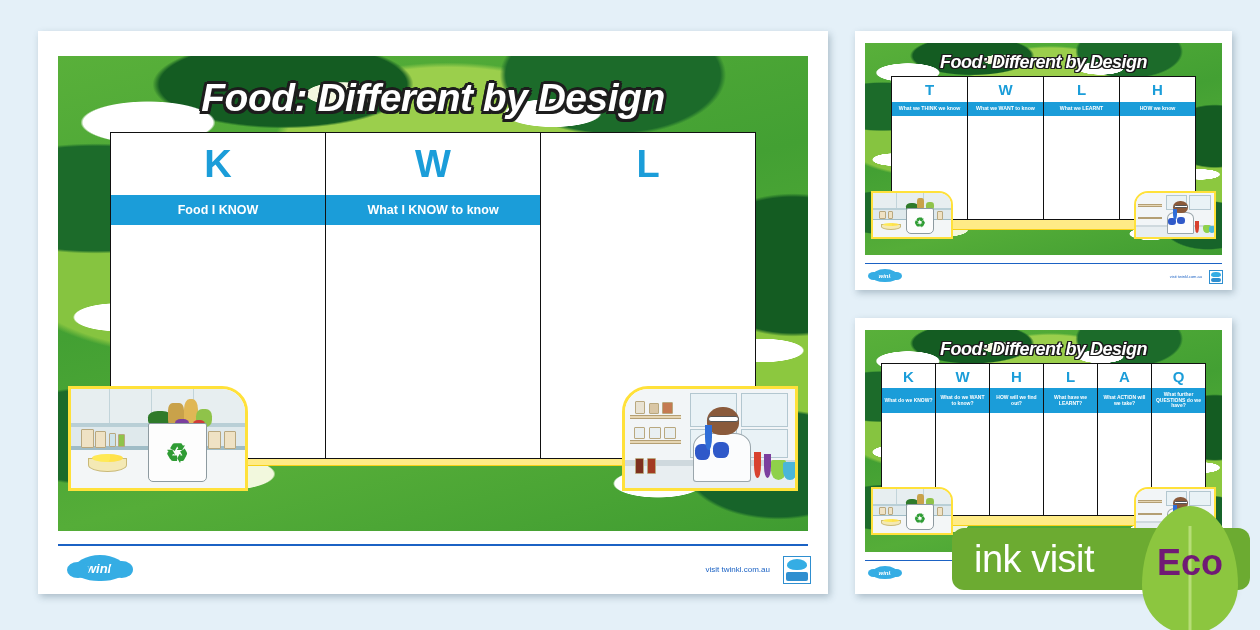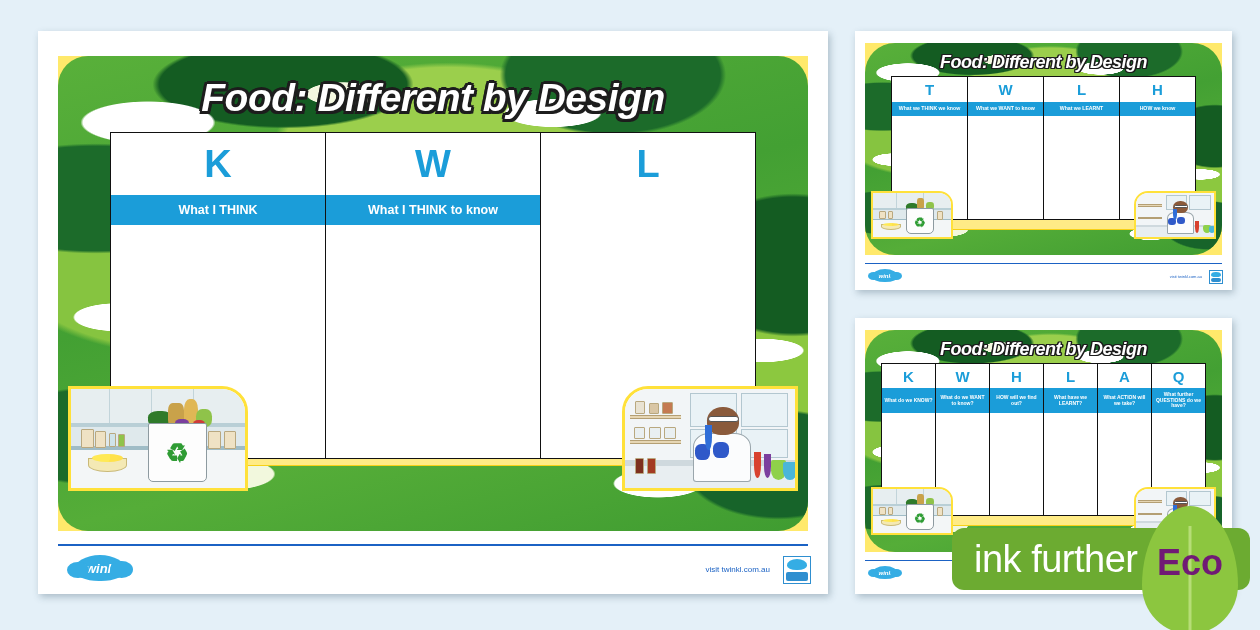--- a/index.html
+++ b/index.html
@@ -23,21 +23,20 @@
   
   .poster {
     position: absolute;
     background: #ffe96b;
     overflow: hidden;
   }
   .poster-inner {
     position: absolute;
     inset: 0;
     overflow: hidden;
-    border-radius: 30px;
   }
 
   
   .camo {
     position: absolute;
     inset: 0;
     background:
       radial-gradient(ellipse 18% 9% at 12% 14%, #ffffff 0 48%, transparent 50%),
       radial-gradient(ellipse 10% 5% at 38% 8%,  #f4f8e0 0 48%, transparent 50%),
       radial-gradient(ellipse 13% 6% at 66% 12%, #ffffff 0 48%, transparent 50%),
@@ -365,27 +364,27 @@
                     -2.5px  2.5px 0 #1d1d1d, 2.5px  2.5px 0 #1d1d1d,
                     -3px 0 0 #1d1d1d, 3px 0 0 #1d1d1d,
                     0 -3px 0 #1d1d1d, 0 3px 0 #1d1d1d;">Food: Different by Design</div>
 
       <div class="yellow-band" style="left:10px; top:358px; width:730px; height:52px;"></div>
 
       <div class="kwl-table" style="left:52px; top:76px; width:646px; height:327px;">
 
         <div class="kwl-col">
           <div class="kwl-letter" style="height:62px; font-size:38px;">K</div>
-          <div class="kwl-sub" style="height:30px; font-size:12.5px;">What I THINK</div>
+          <div class="kwl-sub" style="height:30px; font-size:12.5px;">Food I KNOW</div>
           <div class="kwl-body"></div>
         </div>
 
         <div class="kwl-col">
           <div class="kwl-letter" style="height:62px; font-size:38px;">W</div>
-          <div class="kwl-sub" style="height:30px; font-size:12.5px;">What I THINK to know</div>
+          <div class="kwl-sub" style="height:30px; font-size:12.5px;">What I KNOW to know</div>
           <div class="kwl-body"></div>
         </div>
 
         <div class="kwl-col">
           <div class="kwl-letter" style="height:62px; font-size:38px;">L</div>
           <div class="kwl-body"></div>
         </div>
       </div>
 
       <div class="photo left" style="left:10px; top:330px; width:180px; height:105px;">
@@ -634,18 +633,18 @@
     </div>
   </div>
 
   <div class="footer-rule" style="left:10px; top:242px; width:357px; height:1px;"></div>
 
   <div class="twinkl-cloud" style="left:17px; top:248px; width:26px; height:13px; font-size:6px;">twinkl</div>
 </div>
 
 <div class="eco-badge" style="left:952px; top:528px; width:298px; height:62px;">
   <div class="eco-pill">
-    <span class="eco-ink">ink further</span>
+    <span class="eco-ink">ink visit</span>
   </div>
   <div class="eco-leaf">
     <span class="eco-eco">Eco</span>
   </div>
 </div>
 
 </body></html>

